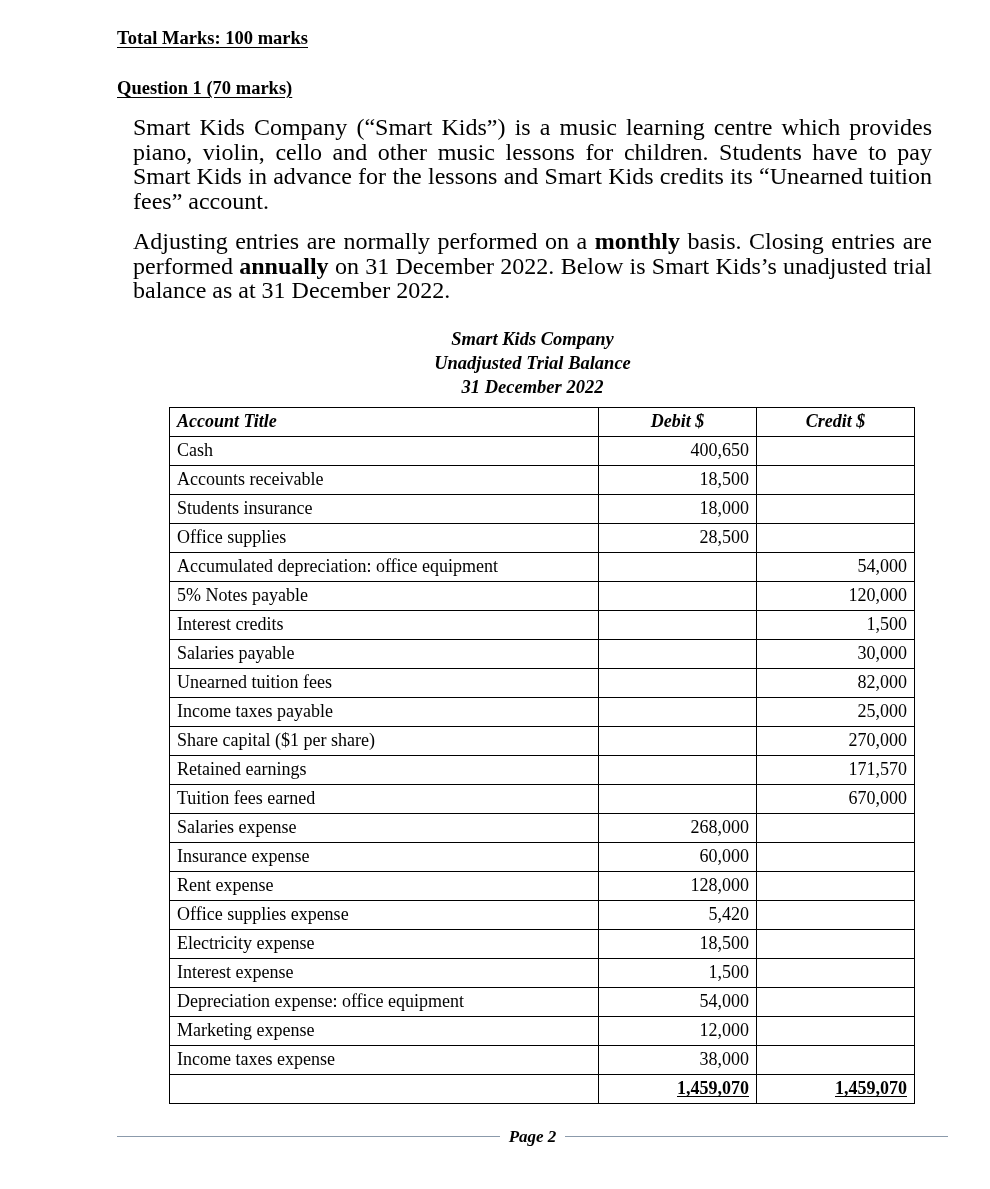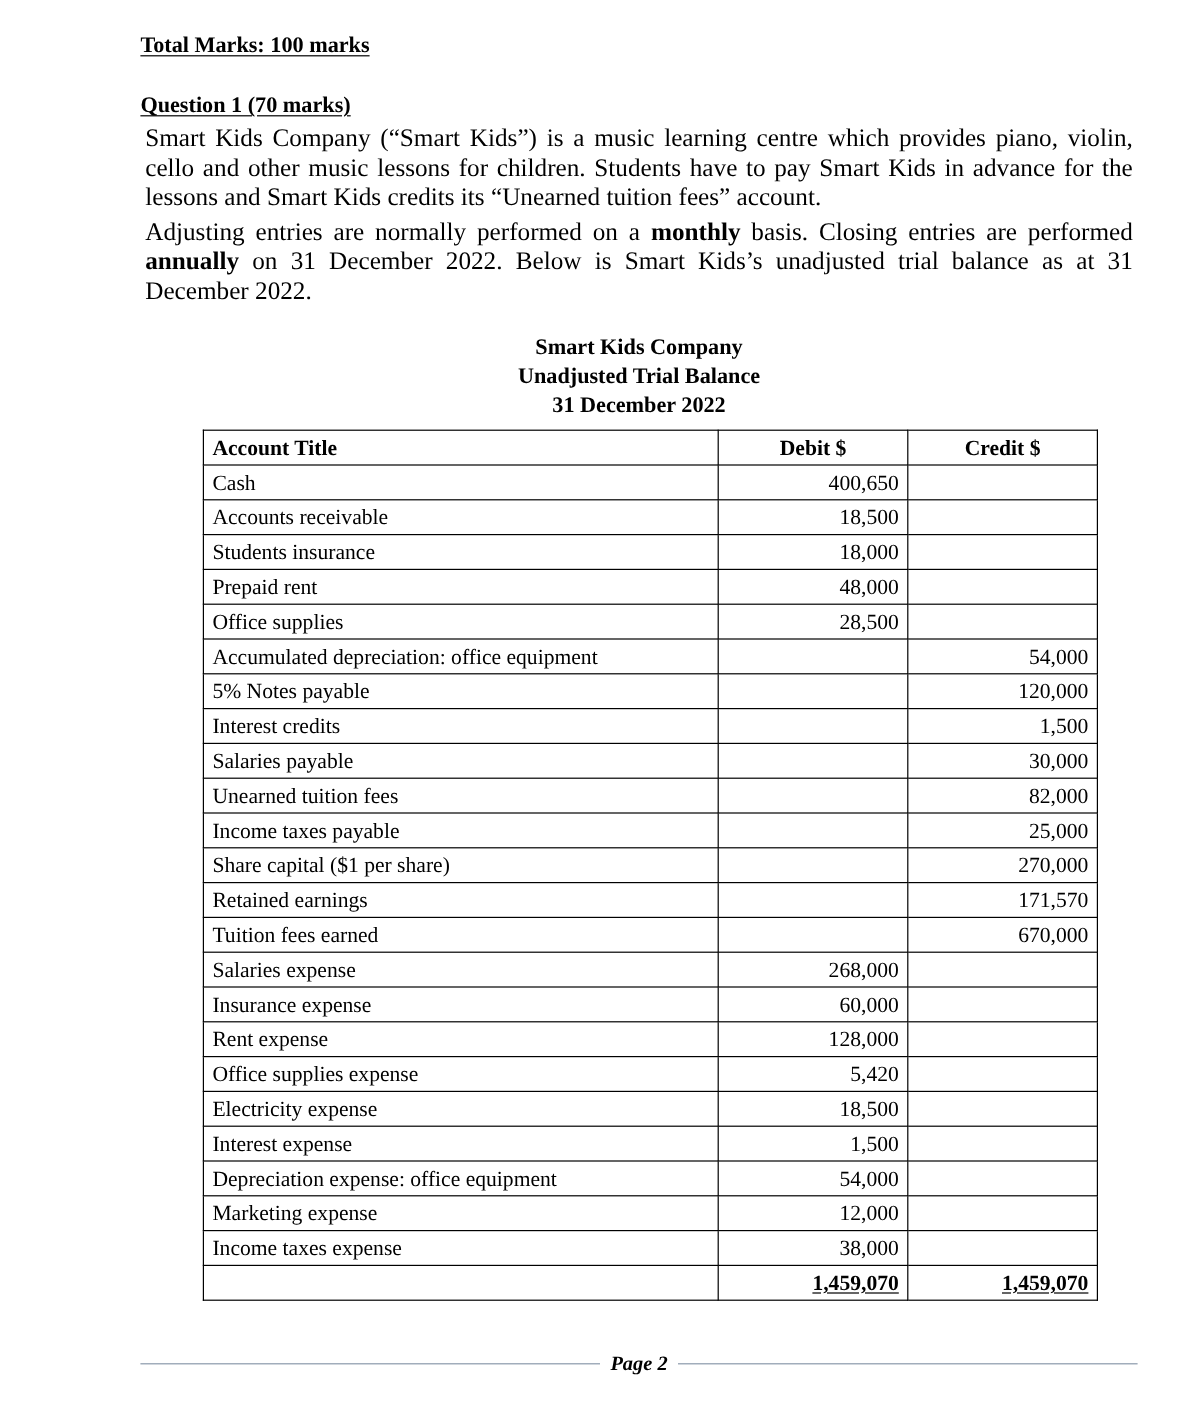--- a/index.html
+++ b/index.html
@@ -40,57 +40,58 @@
   }
   .heading-wrap {
     margin: 0;
     padding: 0;
     font-family: Liberation Serif, serif;
   }
   .heading-total { margin-top: 27px; }
   .heading-q1 { margin-top: 28px; }
 
   p.body-par {
-    font-size: 21px;
+    font-size: 24px;
     line-height: 24.5px;
     text-align: justify;
-    margin: 4px;
+    margin: 16px;
     padding: 0;
   }
   .par-1 { margin-top: 27px; }
   .par-2 { margin-top: 25px; }
 
   b, strong { font-weight: bold; }
 
   .table-title {
     text-align: center;
     font-weight: bold;
     font-size: 18.5px;
     line-height: 24px;
     margin: 0;
   }
-  .table-title-block { margin-top: 24px; }
+  .table-title-block { margin-top: 24px; font-style: italic; }
 
   table.trial-balance {
     border-collapse: collapse;
     table-layout: fixed;
     margin: 8px 0 0 52px;
     width: 700px;
     font-size: 18px;
   }
   table.trial-balance th,
   table.trial-balance td {
     border: 1px solid #000000;
     padding: 2px 7px 3px 7px;
     line-height: 22px;
     height: 23px;
     vertical-align: middle;
   }
   table.trial-balance th {
     font-weight: bold;
+    font-style: italic;
   }
   .col-account { width: 414px; text-align: left; }
   .col-debit   { width: 143px; text-align: right; margin-left: 16px; }
   .col-credit  { width: 143px; text-align: right; }
   th.col-debit, th.col-credit { text-align: center; }
   td.num { text-align: right; }
   tr.total-row td {
     font-weight: bold;
   }
   tr.total-row td.num span.total-val {
@@ -162,25 +163,20 @@
             <td class="col-account">Accounts receivable</td>
             <td class="col-debit num">18,500</td>
             <td class="col-credit num"></td>
           </tr>
           <tr>
             <td class="col-account">Students insurance</td>
             <td class="col-debit num">18,000</td>
             <td class="col-credit num"></td>
           </tr>
           <tr>
-            <td class="col-account">Prepaid rent</td>
-            <td class="col-debit num">48,000</td>
-            <td class="col-credit num"></td>
-          </tr>
-          <tr>
             <td class="col-account">Office supplies</td>
             <td class="col-debit num">28,500</td>
             <td class="col-credit num"></td>
           </tr>
           <tr>
             <td class="col-account">Accumulated depreciation: office equipment</td>
             <td class="col-debit num"></td>
             <td class="col-credit num">54,000</td>
           </tr>
           <tr>

